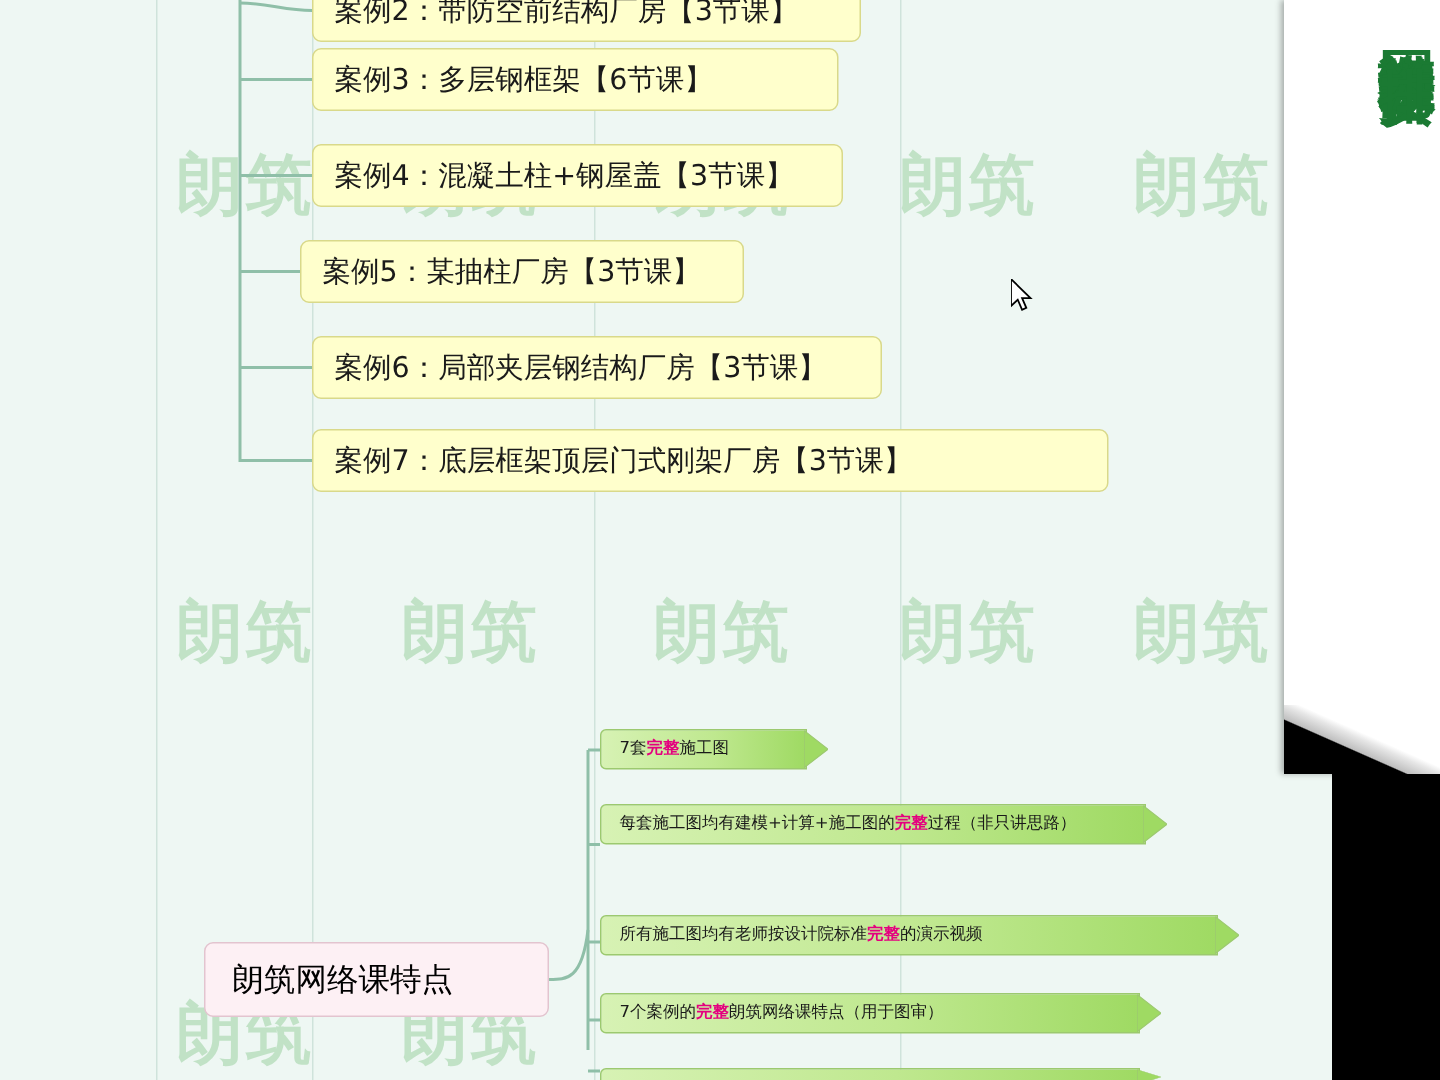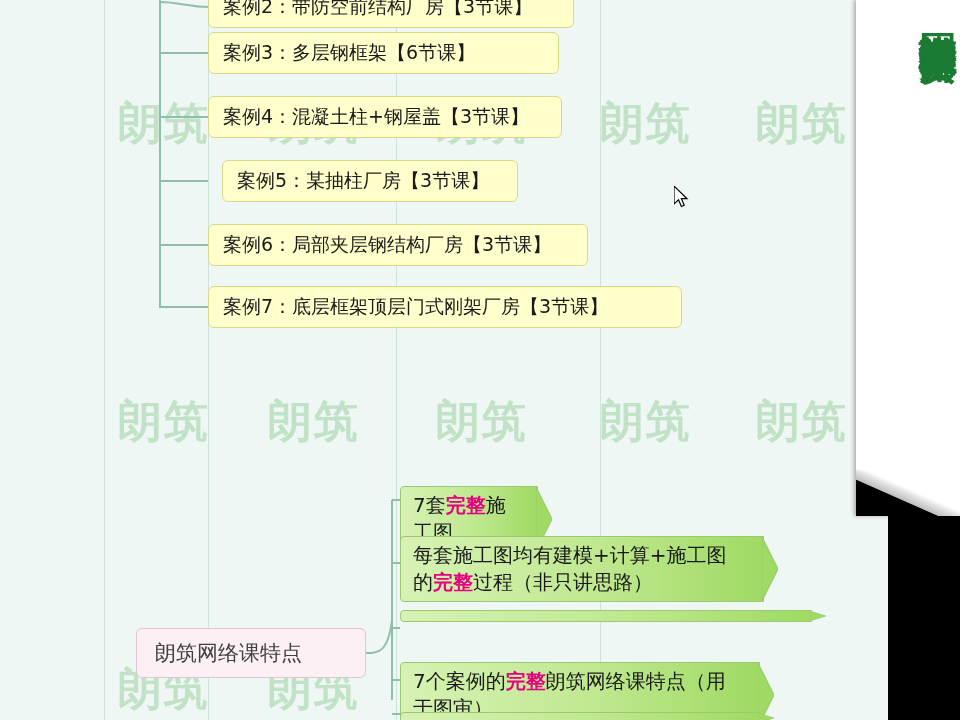--- a/index.html
+++ b/index.html
@@ -75,30 +75,30 @@
     font-size: 19px;
     color: #1a1a1a;
     height: 42px;
   }
   .node-root {
     background: #fdf0f4;
     border: 1px solid #e3c4cf;
     border-radius: 6px;
     padding: 8px 18px;
     font-size: 21px;
-    color: #404040;
+    color: #000000;
     height: 50px;
   }
   
   .node-feat {
     background: linear-gradient(to right, #d7f2b4 0%, #bfe88f 55%, #9fda63 100%);
     border: 1px solid #9cc96f;
     border-radius: 4px 0 0 4px;
     padding: 5px 26px 5px 12px;
-    font-size: 20px;
+    font-size: 11px;
     color: #1a1a1a;
     line-height: 1.35;
     white-space: normal;
   }
   .node-feat::after {
     content: "";
     position: absolute;
     right: -14px;
     top: 0;
     bottom: 0;
@@ -223,27 +223,27 @@
     <div id="nodes">
         <div class="node node-case" style="left: 208px; top: -14px; width: 366px;">
           <span>案例2：带防空前结构厂房【3节课】</span>
         </div>
         <div class="node node-case" style="left: 208px; top: 32px; width: 351px;">
           <span>案例3：多层钢框架【6节课】</span>
         </div>
         <div class="node node-case" style="left: 208px; top: 96px; width: 354px;">
           <span>案例4：混凝土柱+钢屋盖【3节课】</span>
         </div>
-        <div class="node node-case" style="left: 222px; top: 160px; width: 296px;">
+        <div class="node node-case" style="left: 200px; top: 160px; width: 296px;">
           <span>案例5：某抽柱厂房【3节课】</span>
         </div>
         <div class="node node-case" style="left: 208px; top: 224px; width: 380px;">
           <span>案例6：局部夹层钢结构厂房【3节课】</span>
         </div>
-        <div class="node node-case" style="left: 208px; top: 286px; width: 474px;">
+        <div class="node node-case" style="left: 208px; top: 286px; width: 531px;">
           <span>案例7：底层框架顶层门式刚架厂房【3节课】</span>
         </div>
         <div class="node node-root" style="left: 136px; top: 628px; width: 230px;">
           <span>朗筑网络课特点</span>
         </div>
         <div class="node node-feat" style="left: 400px; top: 486px; width: 138px;">
           <span><span>7套</span><span class="hl">完整</span><span>施工图</span></span>
           <span class="arrow-tip">
             <svg width="16" height="100%" viewBox="0 0 16 40" preserveAspectRatio="none">
               <polygon points="0,0 16,20 0,40" fill="#9fda63" stroke="#9cc96f" stroke-width="1"></polygon>
@@ -252,20 +252,21 @@
         </div>
         <div class="node node-feat" style="left: 400px; top: 536px; width: 364px;">
           <span><span>每套施工图均有建模+计算+施工图的</span><span class="hl">完整</span><span>过程（非只讲思路）</span></span>
           <span class="arrow-tip">
             <svg width="16" height="100%" viewBox="0 0 16 40" preserveAspectRatio="none">
               <polygon points="0,0 16,20 0,40" fill="#9fda63" stroke="#9cc96f" stroke-width="1"></polygon>
             </svg>
           </span>
         </div>
         <div class="node node-feat" style="left: 400px; top: 610px; width: 412px;">
+          <span><span>所有施工图均有老师按设计院标准</span><span class="hl">完整</span><span>的演示视频</span></span>
           <span class="arrow-tip">
             <svg width="16" height="100%" viewBox="0 0 16 40" preserveAspectRatio="none">
               <polygon points="0,0 16,20 0,40" fill="#9fda63" stroke="#9cc96f" stroke-width="1"></polygon>
             </svg>
           </span>
         </div>
         <div class="node node-feat" style="left: 400px; top: 662px; width: 360px;">
           <span><span>7个案例的</span><span class="hl">完整</span><span>朗筑网络课特点（用于图审）</span></span>
           <span class="arrow-tip">
             <svg width="16" height="100%" viewBox="0 0 16 40" preserveAspectRatio="none">

